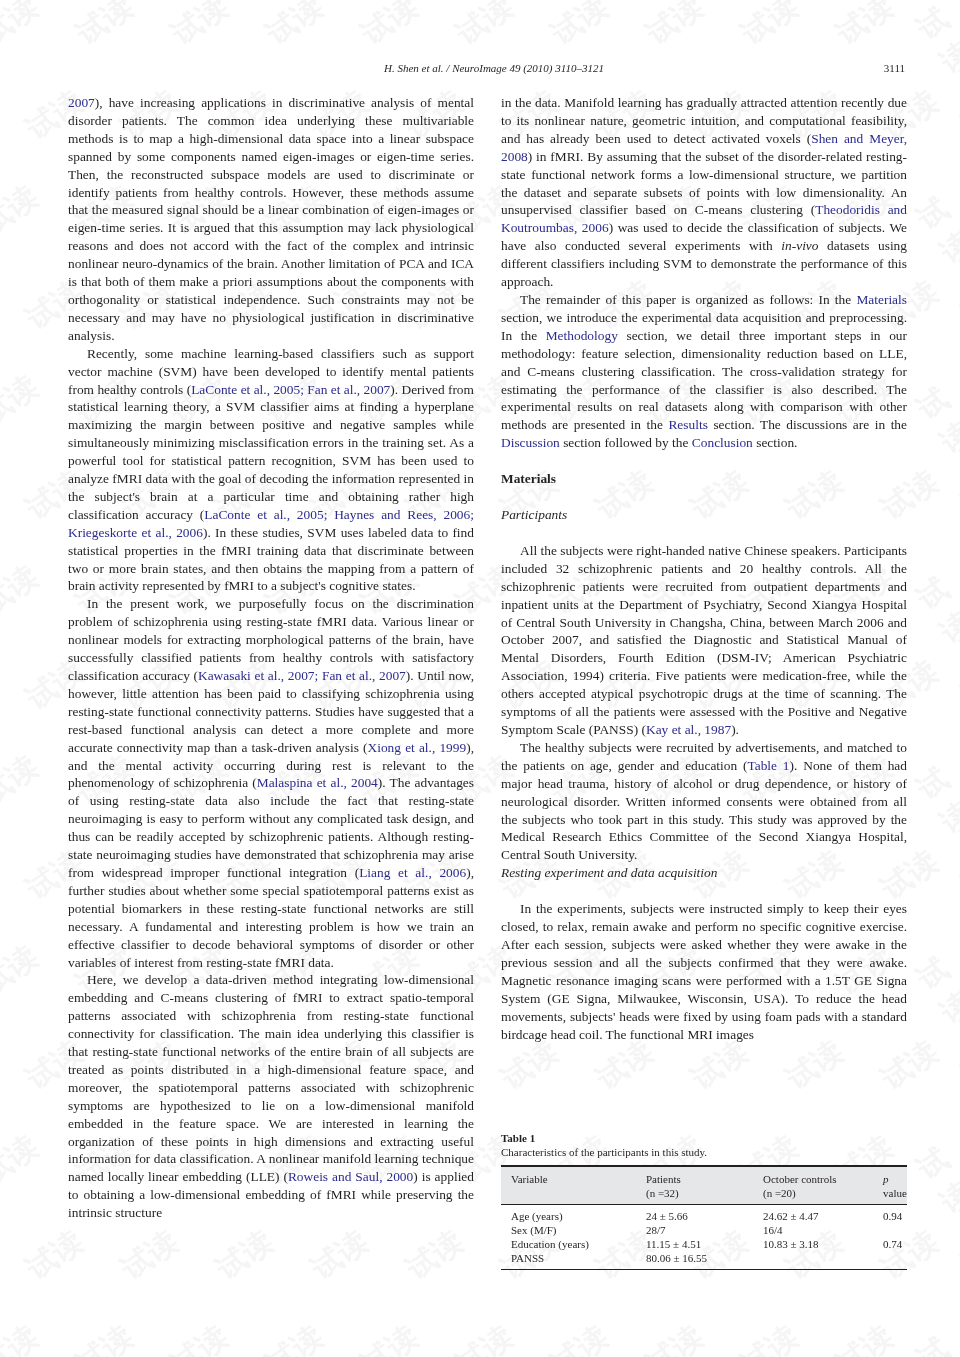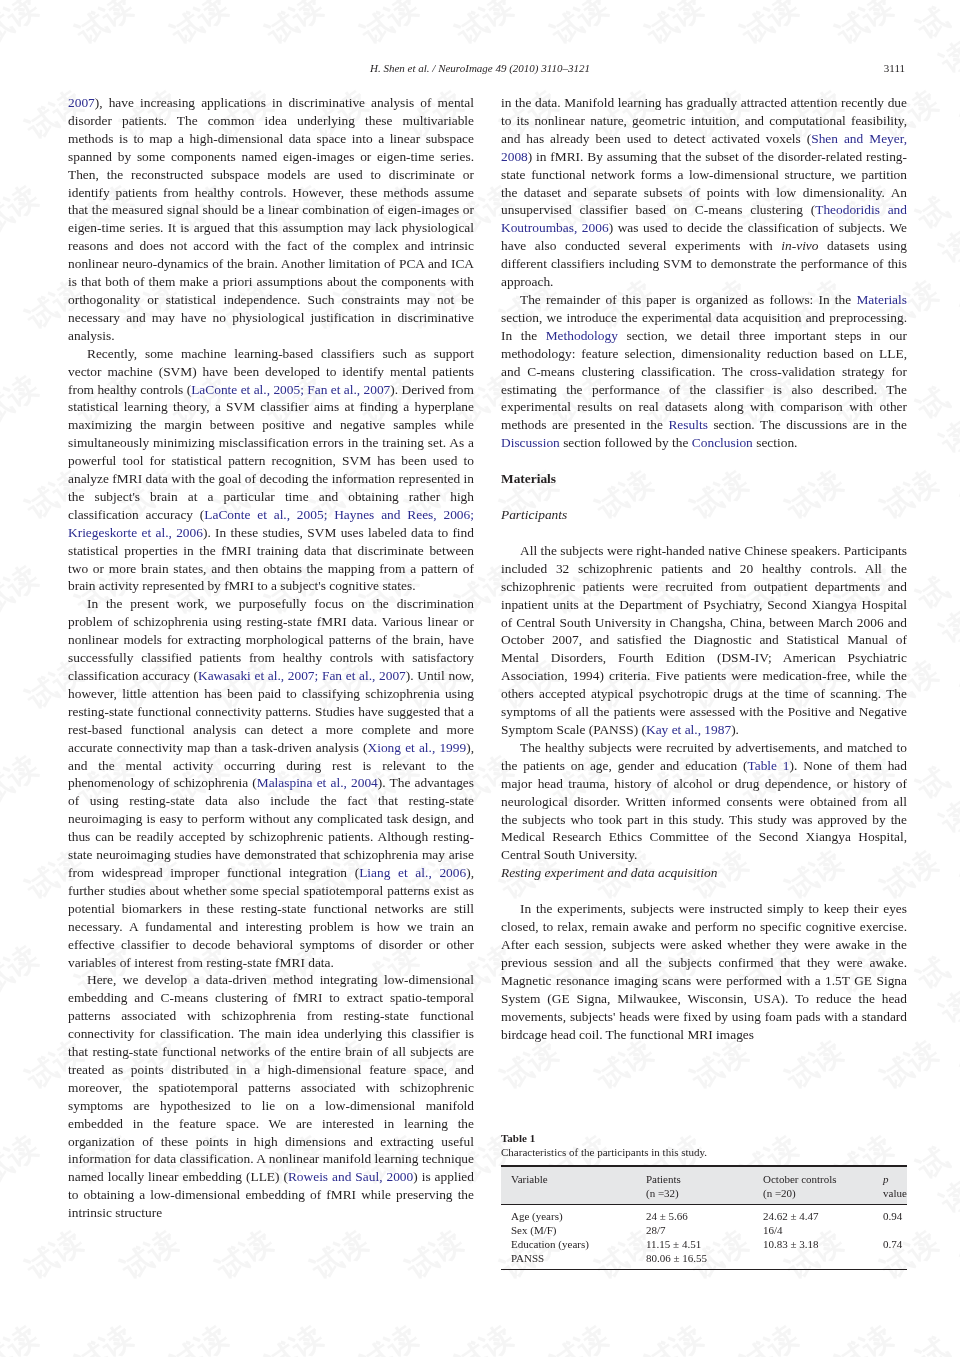--- a/index.html
+++ b/index.html
@@ -3,21 +3,21 @@
 <meta charset="utf-8">
 <style>
   html, body { margin: 0; padding: 0; background: #ffffff; }
   body { width: 960px; height: 1357px; position: relative; overflow: hidden;
          font-family: "Liberation Serif", "DejaVu Serif", serif; color: #231f20; }
   .watermark-layer { position: absolute; inset: 0; pointer-events: none; z-index: 0; }
   .wm { position: absolute; font-family: "DejaVu Sans", sans-serif; font-size: 30px;
         color: rgba(200,200,200,0.18); transform: rotate(-35deg); font-weight: bold; }
   .running-head { position: absolute; top: 62px; left: 0; width: 960px; height: 16px;
                   font-size: 11px; z-index: 1; }
-  .rh-title { position: absolute; left: 370px; font-style: italic; }
+  .rh-title { position: absolute; left: 384px; font-style: italic; }
   .rh-page { position: absolute; right: 55px; }
   .col { position: absolute; top: 94px; width: 406px; font-size: 13.4px; line-height: 17.9px;
          text-align: justify; z-index: 1; hyphens: auto; }
   .col-left { left: 68px; }
   .col-right { left: 501px; }
   p { margin: 0; }
   p.indent { text-indent: 19px; }
   .cite { color: #2b2b8f; }
   .sec-head { font-weight: bold; margin: 18px 0 18px 0; font-size: 13.4px; }
   .subsec-head { font-style: italic; margin: 0 0 18px 0; }

